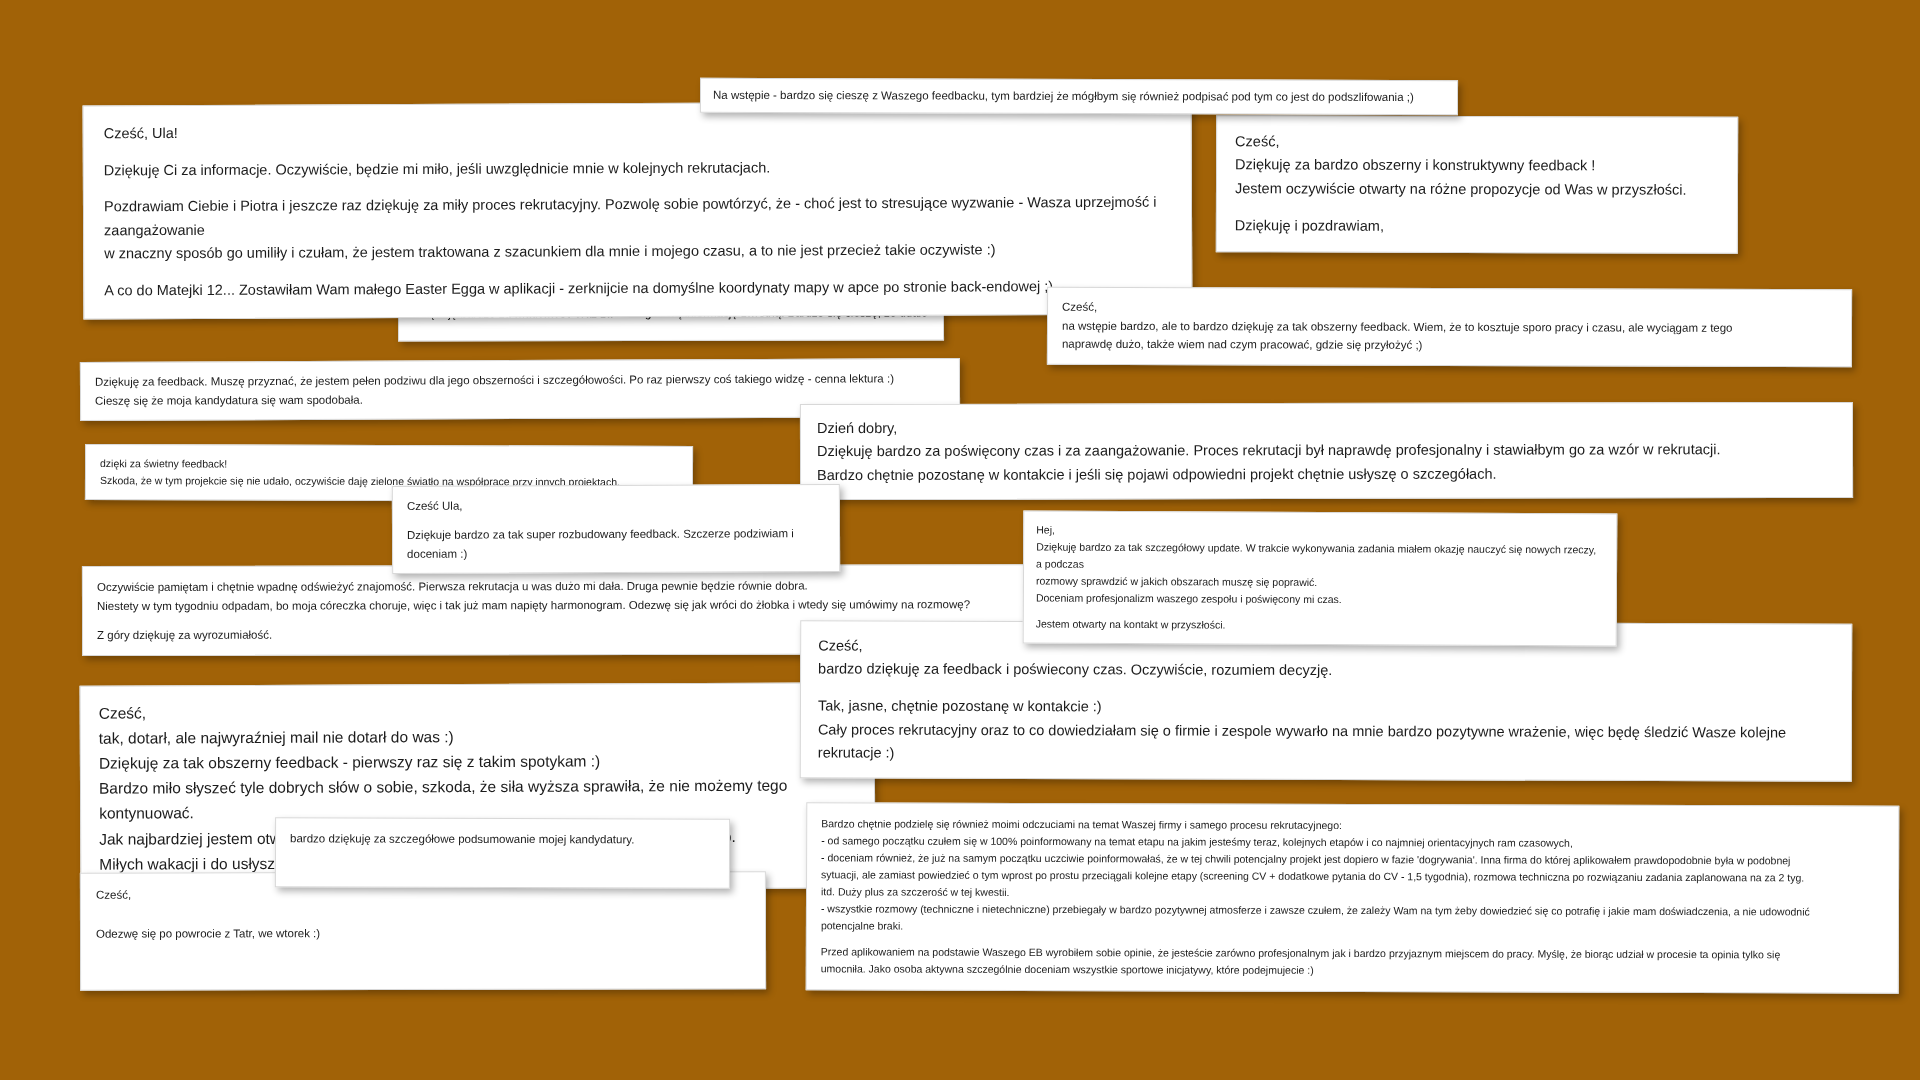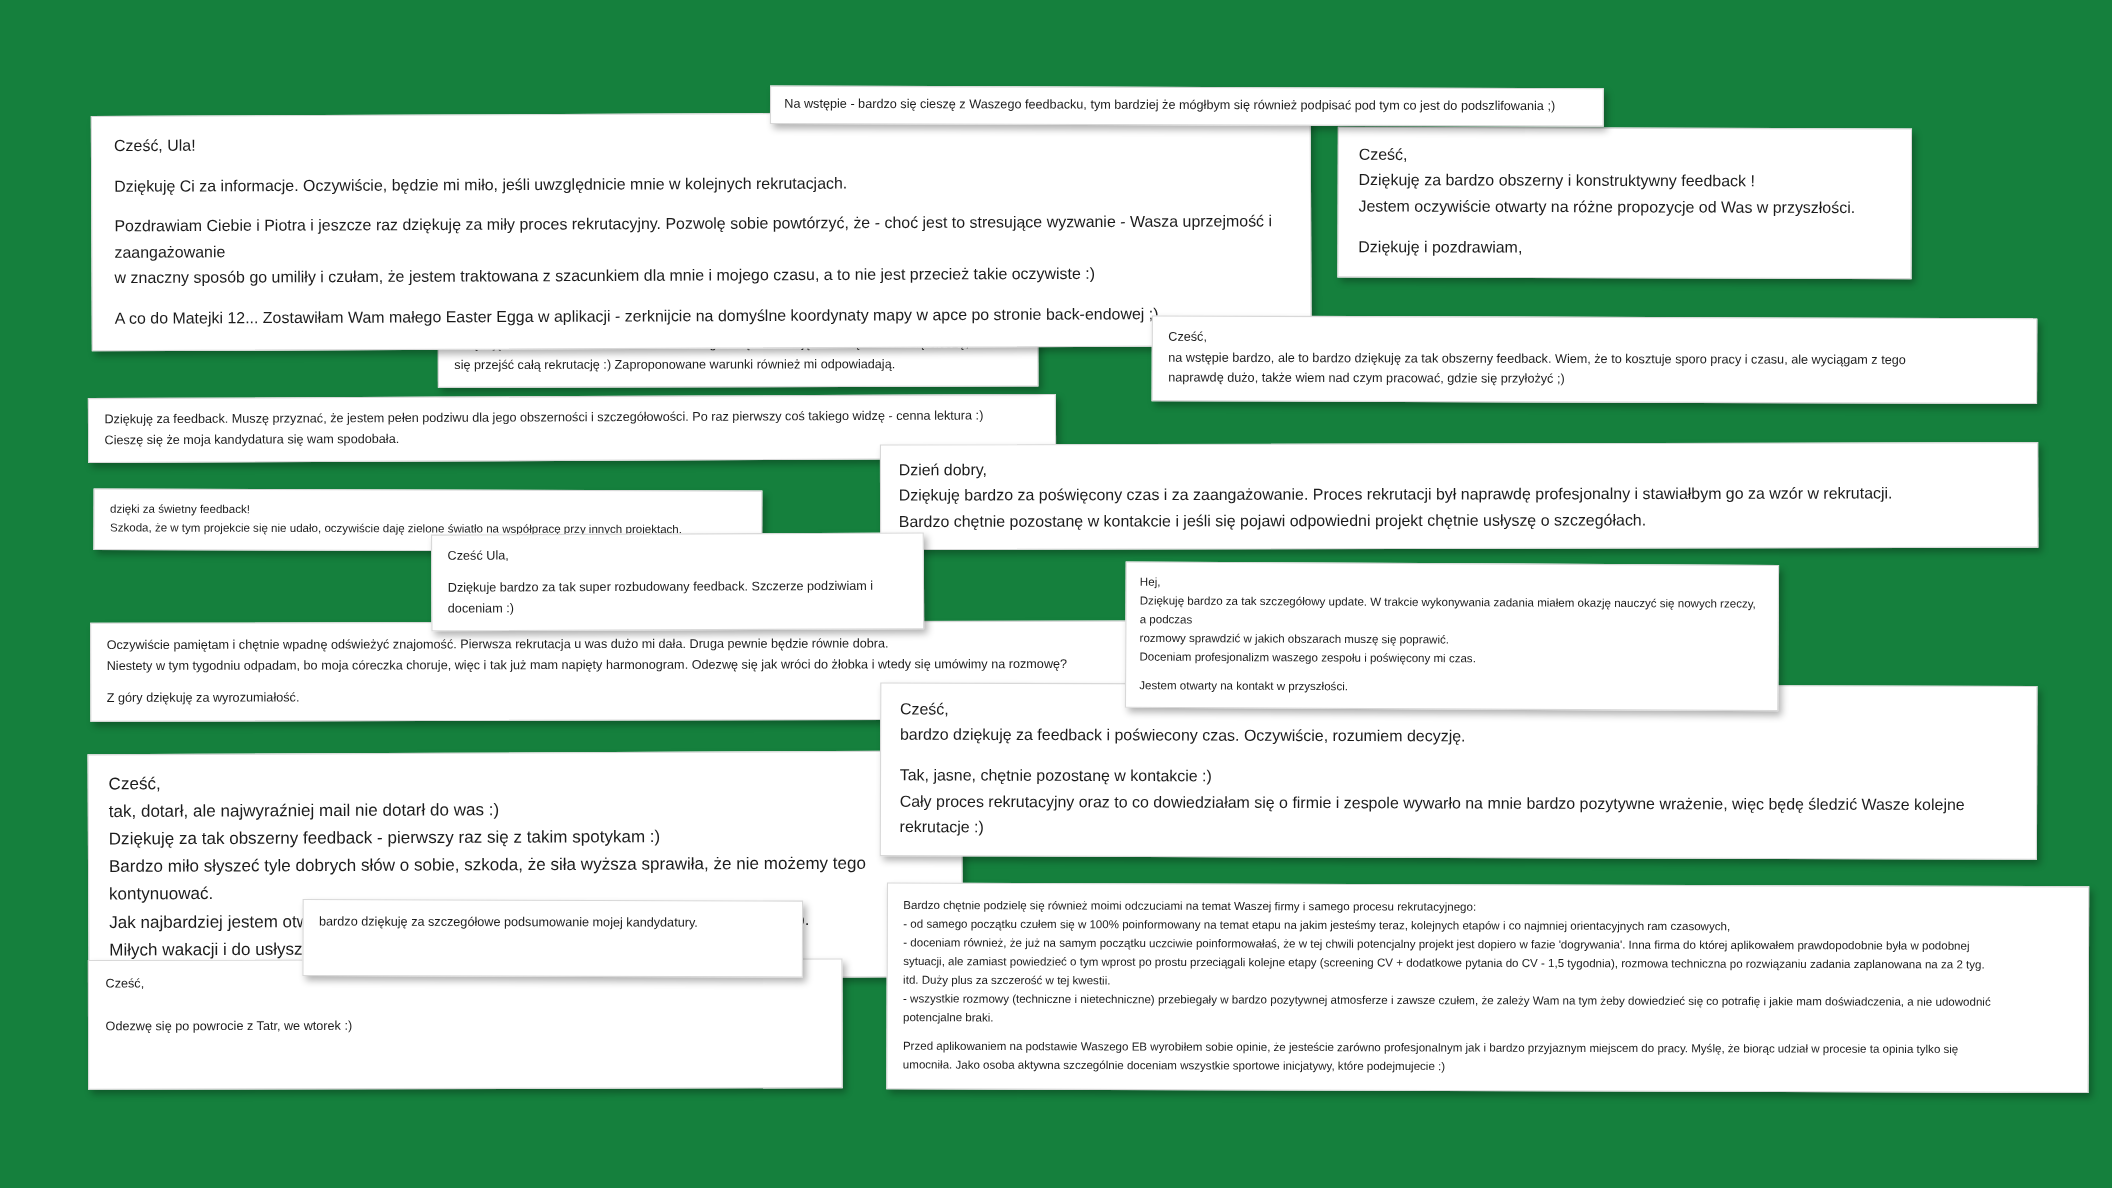--- a/index.html
+++ b/index.html
@@ -4,21 +4,21 @@
 <style>
   html, body {
     margin: 0;
     padding: 0;
     background: #ffffff;
   }
   #stage {
     position: relative;
     width: 1920px;
     height: 1080px;
-    background: #15803d;
+    background: #a16207;
     overflow: hidden;
     font-family: "Liberation Sans", sans-serif;
     color: #1c1c1c;
   }
   .card {
     position: absolute;
     background: #ffffff;
     border: 1px solid #d8d8d8;
     box-sizing: border-box;
     box-shadow: 3px 4px 7px rgba(0,0,0,0.30);
@@ -67,21 +67,20 @@
   <div class="card t-lg r-b" style="left:1216px; top:116px; width:522px; min-height:125px; padding:14px 18px; z-index:11;">
       <p>Cześć,</p>
       <p>Dziękuję za bardzo obszerny i konstruktywny feedback !</p>
       <p>Jestem oczywiście otwarty na różne propozycje od Was w przyszłości.</p>
       <p class="blank"></p>
       <p>Dziękuję i pozdrawiam,</p>
     </div>
 
   <div class="card t-sm r-c" style="left:398px; top:293px; width:546px; min-height:48px; padding:10px 14px; z-index:8;">
       <p>Dziękuję bardzo za wiadomość oraz za szczegółową informację zwrotną. Bardzo się cieszę, że udało</p>
-      <p>się przejść całą rekrutację :) Zaproponowane warunki również mi odpowiadają.</p>
     </div>
 
   <div class="card t-sm r-b" style="left:1047px; top:288px; width:805px; min-height:66px; padding:10px 14px; z-index:10;">
       <p>Cześć,</p>
       <p>na wstępie bardzo, ale to bardzo dziękuję za tak obszerny feedback. Wiem, że to kosztuje sporo pracy i czasu, ale wyciągam z tego</p>
       <p>naprawdę dużo, także wiem nad czym pracować, gdzie się przyłożyć ;)</p>
     </div>
 
   <div class="card t-sm r-a" style="left:80px; top:360px; width:880px; min-height:52px; padding:10px 14px; z-index:7;">
       <p>Dziękuję za feedback. Muszę przyznać, że jestem pełen podziwu dla jego obszerności i szczegółowości. Po raz pierwszy coś takiego widzę - cenna lektura :)</p>

